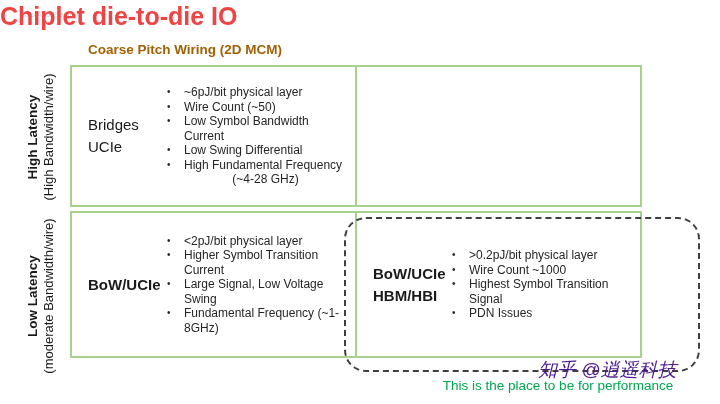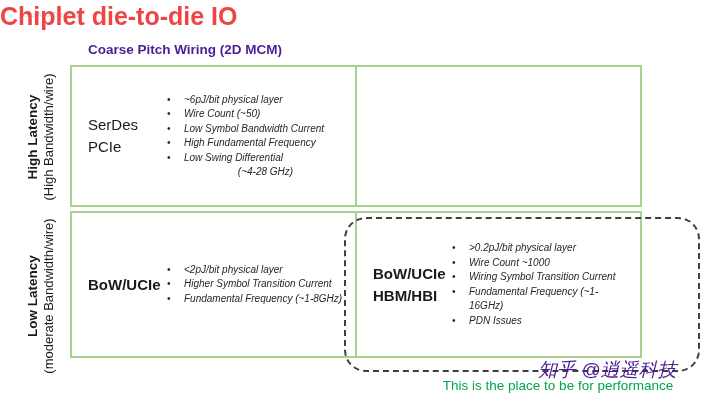--- a/index.html
+++ b/index.html
@@ -9,21 +9,21 @@
     overflow:hidden; font-family:"Liberation Sans", sans-serif; color:#1a1a1a;
   }
   .brand-watermark {
     position:absolute; left:20px; top:11px; font-size:7px; color:#cfcfcf;
     letter-spacing:.3px;
   }
   .slide-title {
     position:absolute; left:0; top:2px; width:588px; text-align:left;
     font-size:25px; font-weight:bold; color:#ef4444;
   }
-  .col-header { position:absolute; font-size:13.5px; font-weight:bold; color:#4c1d95; text-align:center; white-space:nowrap; }
+  .col-header { position:absolute; font-size:13.5px; font-weight:bold; color:#a16207; text-align:center; white-space:nowrap; }
   .col-header.left  { left:60px;  top:42px; width:250px; }
   .col-header.right { left:350px; top:39px; width:370px; }
 
   .row-label {
     position:absolute; white-space:nowrap; text-align:center; line-height:16px;
   }
   .row-label .l1 { font-weight:bold; font-size:13.5px; }
   .row-label .l2 { font-size:13px; }
   .row-label.row1 { left:41px; top:137px; transform:translate(-50%,-50%) rotate(-90deg); }
   .row-label.row2 { left:41px; top:296px; transform:translate(-50%,-50%) rotate(-90deg); }
@@ -36,22 +36,22 @@
   .cell.tr { left:355px; top:65px;  width:287px; height:142px; }
   .cell.bl { left:70px;  top:211px; width:287px; height:147px; }
   .cell.br { left:355px; top:211px; width:287px; height:147px; }
 
   .cell-labels {
     width:92px; padding-left:16px; flex-shrink:0;
     font-size:15px; line-height:22px; color:#1a1a1a;
   }
   .cell-labels.bold { font-weight:bold; }
   .bullets {
-    list-style:none; font-size:10px; line-height:14.5px; color:#262626;
-    padding-right:8px; flex-grow:1;font-style:italic;
+    list-style:none; font-size:12px; line-height:14.5px; color:#262626;
+    padding-right:8px; flex-grow:1;
   }
   .bullets li { position:relative; padding-left:20px; }
   .bullets li::before {
     content:"\2022"; position:absolute; left:3px; top:0; font-size:10px; color:#262626;
   }
   .bullets li.continuation { padding-left:20px; text-align:center; }
   .bullets li.continuation::before { content:""; }
 
   .dashed-box {
     position:absolute; left:344px; top:217px; width:356px; height:155px;
@@ -82,56 +82,56 @@
     <div class="l2">(High Bandwidth/wire)</div>
   </div>
 
   <div class="row-label row2">
     <div class="l1">Low Latency</div>
     <div class="l2">(moderate Bandwidth/wire)</div>
   </div>
 
   <div class="cell tl">
     <div class="cell-labels">
-      <div>SerDes</div>
-      <div>PCIe</div>
+      <div>Bridges</div>
+      <div>UCIe</div>
     </div>
     <ul class="bullets">
       <li>~6pJ/bit physical layer</li>
       <li>Wire Count (~50)</li>
       <li>Low Symbol Bandwidth Current</li>
+      <li>Low Swing Differential</li>
       <li>High Fundamental Frequency</li>
-      <li>Low Swing Differential</li>
       <li class="continuation">(~4-28 GHz)</li>
     </ul>
   </div>
 
   <div class="cell tr"></div>
 
   <div class="cell bl">
     <div class="cell-labels bold">
       <div>BoW/UCIe</div>
     </div>
     <ul class="bullets">
       <li>&lt;2pJ/bit physical layer</li>
       <li>Higher Symbol Transition Current</li>
+      <li>Large Signal, Low Voltage Swing</li>
       <li>Fundamental Frequency (~1-8GHz)</li>
     </ul>
   </div>
 
   <div class="cell br">
     <div class="cell-labels bold">
       <div>BoW/UCIe</div>
       <div>HBM/HBI</div>
     </div>
     <ul class="bullets">
       <li>&gt;0.2pJ/bit physical layer</li>
       <li>Wire Count ~1000</li>
-      <li>Wiring Symbol Transition Current</li>
-      <li>Fundamental Frequency (~1-16GHz)</li>
+      <li>Highest Symbol Transition Signal</li>
       <li>PDN Issues</li>
     </ul>
   </div>
 
   <div class="dashed-box"></div>
 
   <div class="caption">This is the place to be for performance</div>
 
   <div class="zhihu-watermark">知乎 @逍遥科技</div>
 

